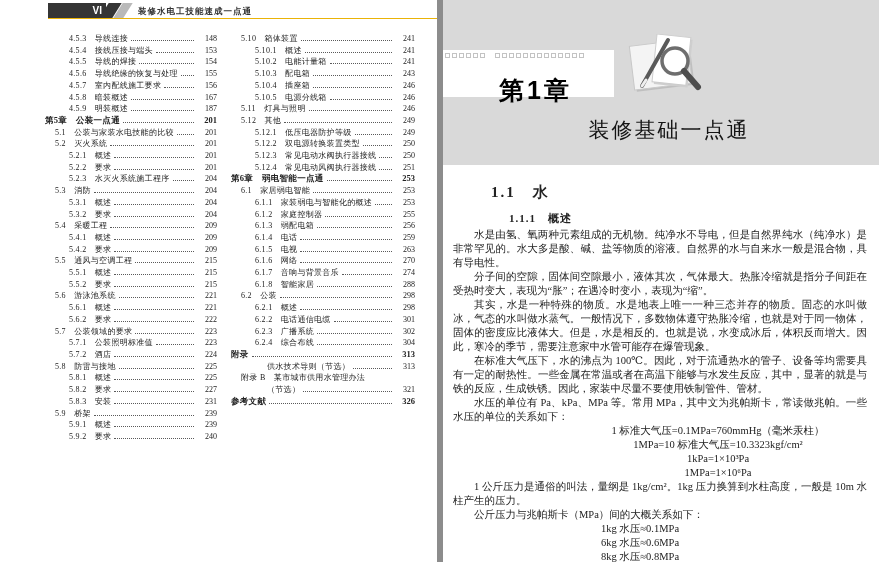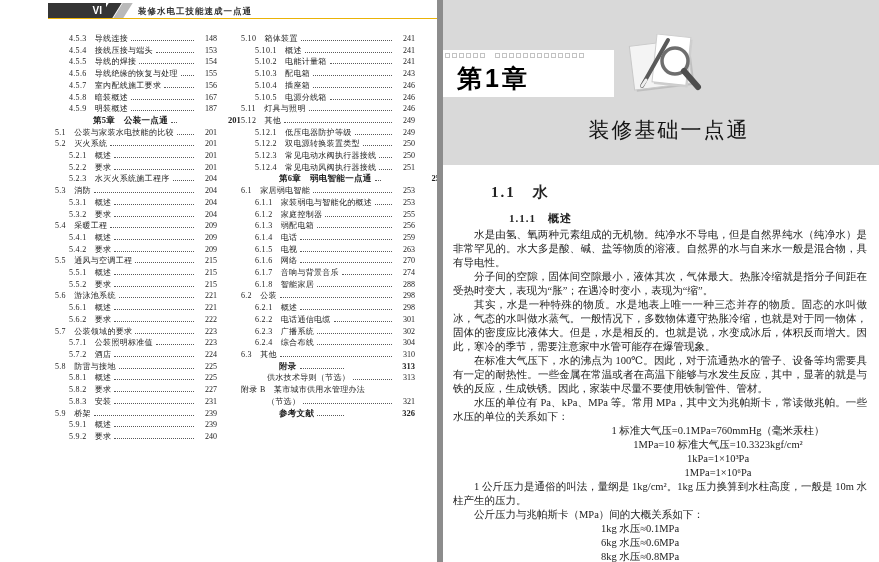--- a/index.html
+++ b/index.html
@@ -19,35 +19,35 @@
   .hdr-title { position:absolute; left:90px; top:0; height:15px; line-height:16px; font-size:8.5px;
     font-weight:bold; color:#333; letter-spacing:1px; }
   .toc-cols { position:absolute; left:0; top:33px; width:437px; display:flex; }
   .toc-col { font-size:8px; line-height:11.7px; }
   .toc-col.c1 { width:217px; padding-left:45px; }
   .toc-col.c2 { width:220px; padding-left:14px; padding-right:22px; }
   .toc-row { display:flex; align-items:baseline; white-space:nowrap; }
   .toc-row.lvl1 { padding-left:10px; }
   .toc-row.lvl2 { padding-left:24px; }
   .toc-row.lvl3 { padding-left:36px; }
-  .toc-row.bold .toc-label, .toc-row.bold .toc-page { font-weight:bold; font-size:8.5px;margin-left:48px; }
+  .toc-row.bold .toc-label, .toc-row.bold .toc-page { font-weight:bold; font-size:8.5px; }
   .toc-label { letter-spacing:0.3px; }
   .toc-leader { flex:1; border-bottom:1.5px dotted #5a5a5a; margin:0 3px 2px 3px; min-width:6px; }
   .toc-page { width:20px; text-align:right; }
   .toc-row.nopage .toc-leader, .toc-row.nopage .toc-page { visibility:hidden; }
   
   .page-right { position:absolute; left:437px; top:0; width:442px; height:562px; background:#fff; }
   .gutter { position:absolute; left:0; top:0; bottom:0; width:6px; background:#8c8c8c; }
   .chapter-band { position:absolute; left:6px; right:0; top:0; height:165px; background:#d9d9d9; }
   .chapter-box { position:absolute; left:0; top:50px; width:171px; height:47px; background:#ffffff; padding:3px 0 0 2px; }
   .squares { display:flex; gap:2px; height:7px; }
   .sq { width:5px; height:5px; border:1px solid #c3c3c3; background:#fff; }
   .sq-gap { width:6px; height:5px; border:none; }
-  .chapter-num { text-align:left; font-family:"Liberation Sans","DejaVu Sans",sans-serif;
-    font-weight:bold; font-size:25px; letter-spacing:3px; color:#000; margin-top:2px; padding-left:12px; }
+  .chapter-num { text-align:center; font-family:"Liberation Sans","DejaVu Sans",sans-serif;
+    font-weight:bold; font-size:25px; letter-spacing:3px; color:#000; margin-top:14px; padding-left:12px; }
   .chapter-icon { position:absolute; left:183px; top:34px; }
   .chapter-title { position:absolute; left:16px; right:0; top:116px; text-align:center;
     font-size:21px; color:#141414; letter-spacing:2px; }
   .body { position:absolute; left:6px; right:0; top:165px; bottom:0;
     padding:20px 12px 15px 10px; font-size:10.5px; line-height:14px; text-align:justify; }
   .body h2 { font-size:15px; font-weight:bold; margin:0 0 12px 38px; text-align:left; letter-spacing:2px; }
   .body h3 { font-size:11px; font-weight:bold; margin:0 0 3px 56px; text-align:left; letter-spacing:1px; }
   .body p { text-indent:2em; }
   .formula-block { margin-left:116px; text-align:center; }
   .formula-center { text-align:center; margin-right:40px; }
@@ -435,25 +435,20 @@
             <span class="toc-leader"></span>
             <span class="toc-page">302</span>
           </div>
 
           <div class="toc-row lvl2">
             <span class="toc-label">6.2.4　综合布线</span>
             <span class="toc-leader"></span>
             <span class="toc-page">304</span>
           </div>
 
-          <div class="toc-row lvl1">
-            <span class="toc-label">6.3　其他</span>
-            <span class="toc-leader"></span>
-            <span class="toc-page">310</span>
-          </div>
 
           <div class="toc-row lvl0 bold">
             <span class="toc-label">附录</span>
             <span class="toc-leader"></span>
             <span class="toc-page">313</span>
           </div>
 
 
           <div class="toc-row lvl3">
             <span class="toc-label">供水技术导则（节选）</span>

